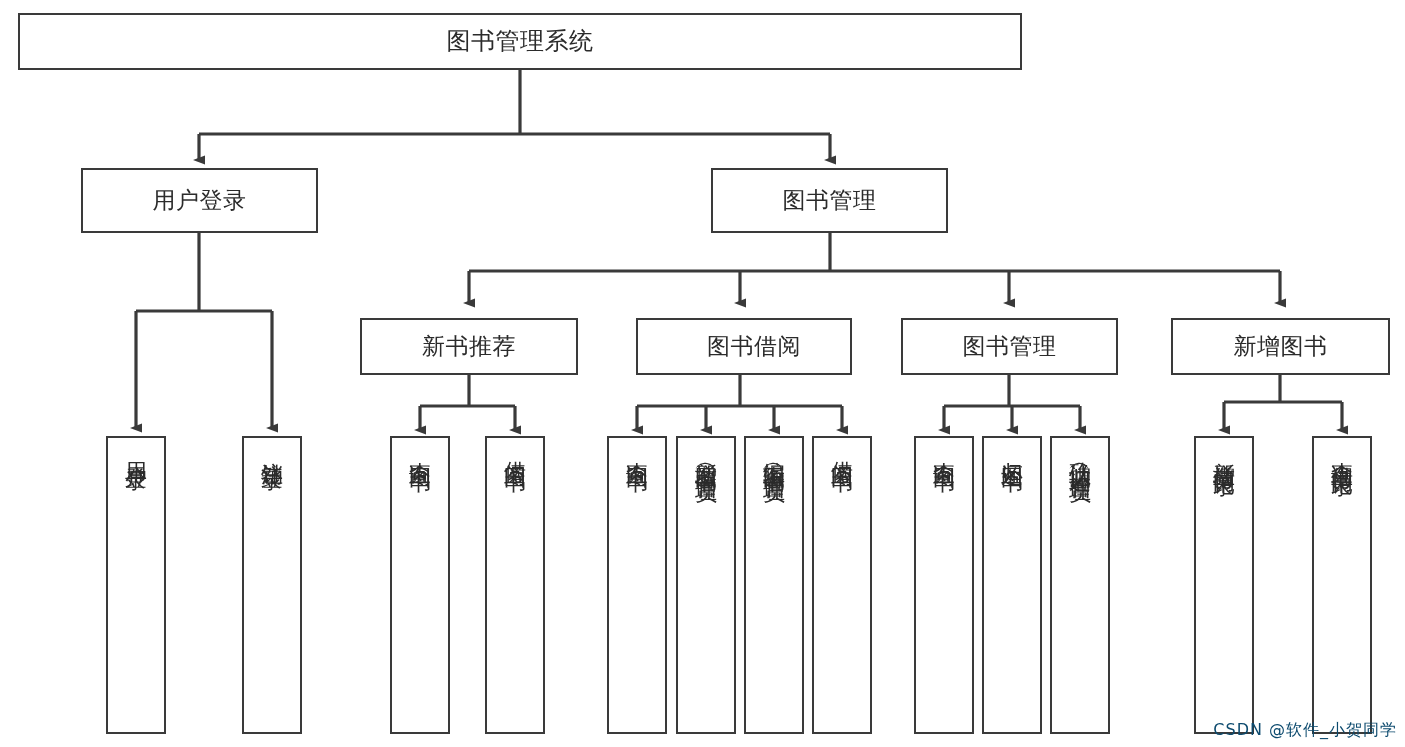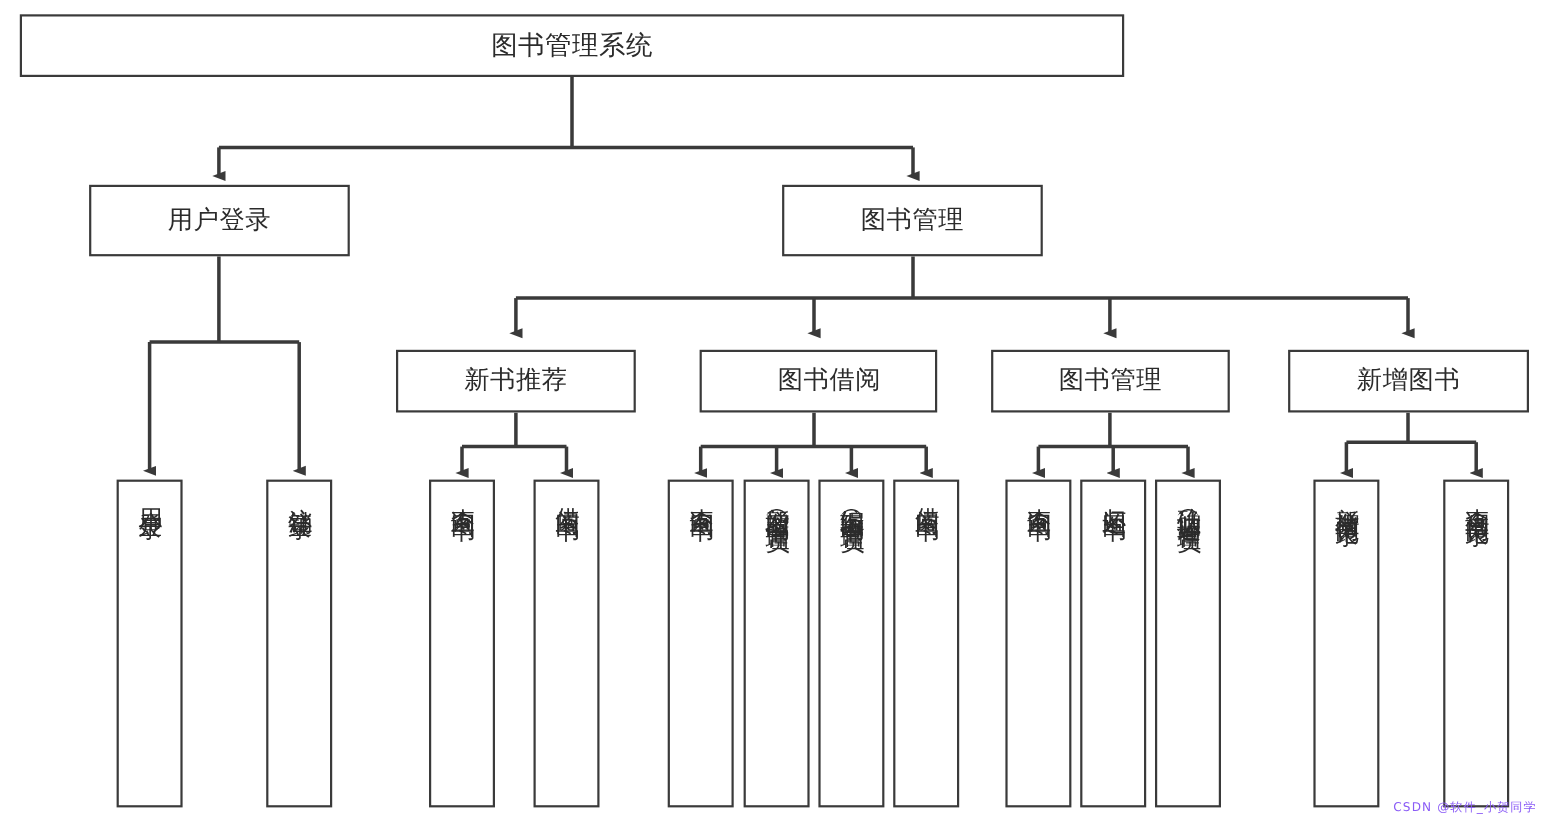--- a/index.html
+++ b/index.html
@@ -54,22 +54,22 @@
     text-orientation: upright;
     font-size: 22px;
     letter-spacing: 3px;
     white-space: pre;
   }
   .node.root .node-label { font-size: 24px; }
   .watermark {
     position: absolute;
     right: 8px;
     bottom: 6px;
-    font-size: 11px;
-    color: #8b5cf6;
+    font-size: 16px;
+    color: #0c4a6e;
     letter-spacing: 1px;
     white-space: nowrap;
     pointer-events: none;
   }
 </style>
 </head>
 <body>
 
 <div id="diagram-root">
 

